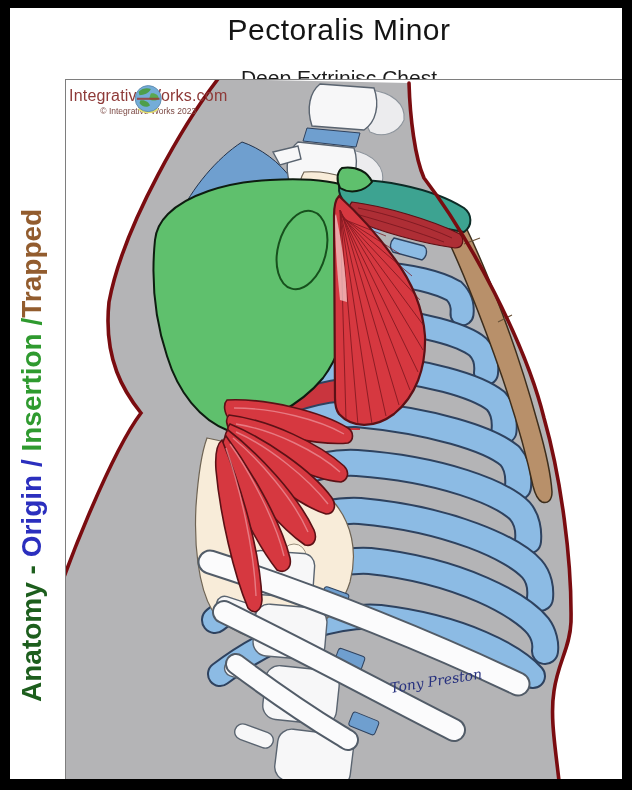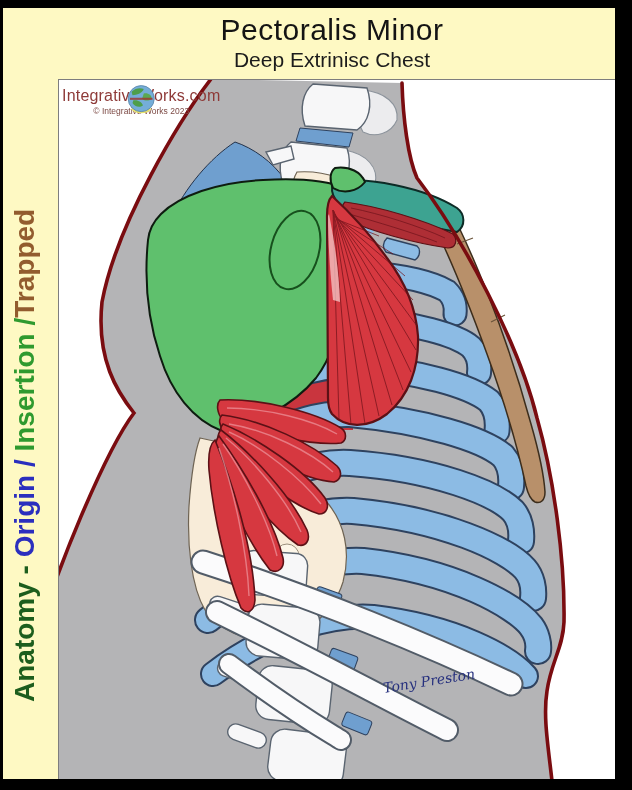--- a/index.html
+++ b/index.html
@@ -1,22 +1,22 @@
 <!DOCTYPE html>
 <html style="--body: #b4b4b6; --outline: #7a0c10; --rib: #8cbbe4; --ribStroke: #2e425f; --scapula: #5fc06d; --clavicle: #3da391; --sternum: #b8906a; --muscle: #d63840; --muscleDark: #ae2e35; --muscleEdge: #5c1116; --bone: #f7f7f8; --disc: #6f9fcf; --cream: #f8ecd9; --intercostal: #c9353e;"><head>
 <meta charset="utf-8">
 <style>
   html,body{margin:0;padding:0;background:#222;}
   .page{position:relative;width:632px;height:790px;background:#000;margin:0 auto;
         font-family:"Liberation Sans",sans-serif;}
-  .sheet{position:absolute;left:3px;top:8px;width:612px;height:771px;background:#fef9c3;overflow:hidden;}
+  .sheet{position:absolute;left:10px;top:8px;width:612px;height:771px;background:#ffffff;overflow:hidden;}
   
   .hdr{position:absolute;top:6px;left:0;right:0;text-align:center;padding-left:46px;box-sizing:border-box;}
   .hdr .title{font-size:30px;color:#141414;letter-spacing:.5px;line-height:1.05;}
-  .hdr .subtitle{font-size:21px;color:#1c1c1c;margin-top:2px;}
+  .hdr .subtitle{font-size:21px;color:#1c1c1c;margin-top:20px;}
   
   .illu{position:absolute;left:55px;top:71px;right:0;bottom:0;
         border-top:1px solid #7e7e7e;border-left:1px solid #7e7e7e;background:#fff;}
   .illu svg{position:absolute;left:0;top:0;width:100%;height:100%;}
   
   .logo-row{position:absolute;left:3px;top:3px;display:flex;align-items:flex-start;gap:9px;z-index:3;}
   .brand-col{display:flex;flex-direction:column;align-items:center;padding-top:4px;}
   .brand{font-size:16px;color:#8e3a38;letter-spacing:.2px;}
   .copyright{font-size:8.5px;color:#7d4a45;margin-top:1px;}
   

